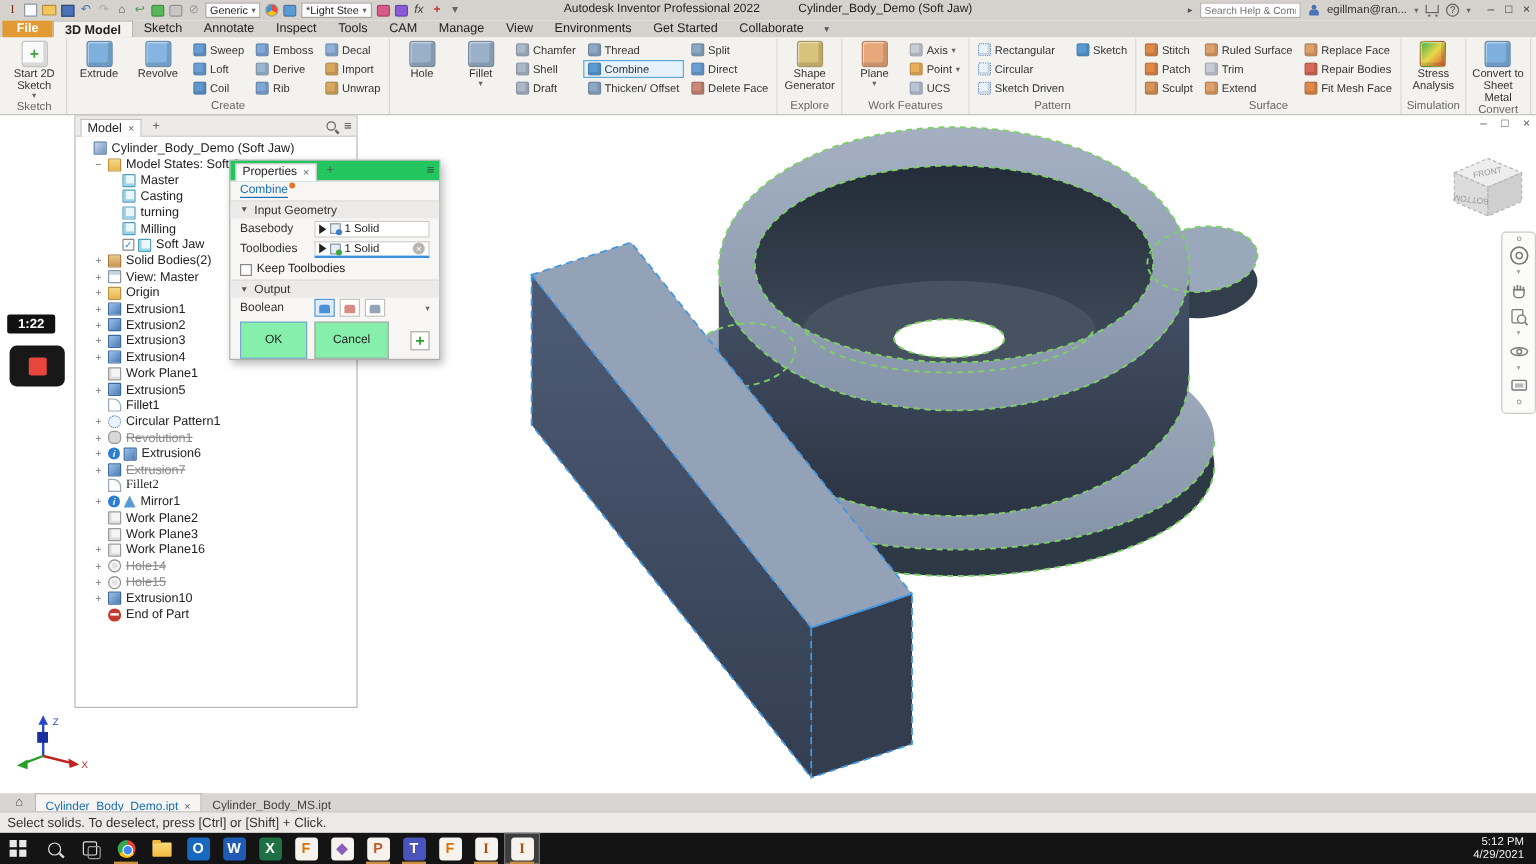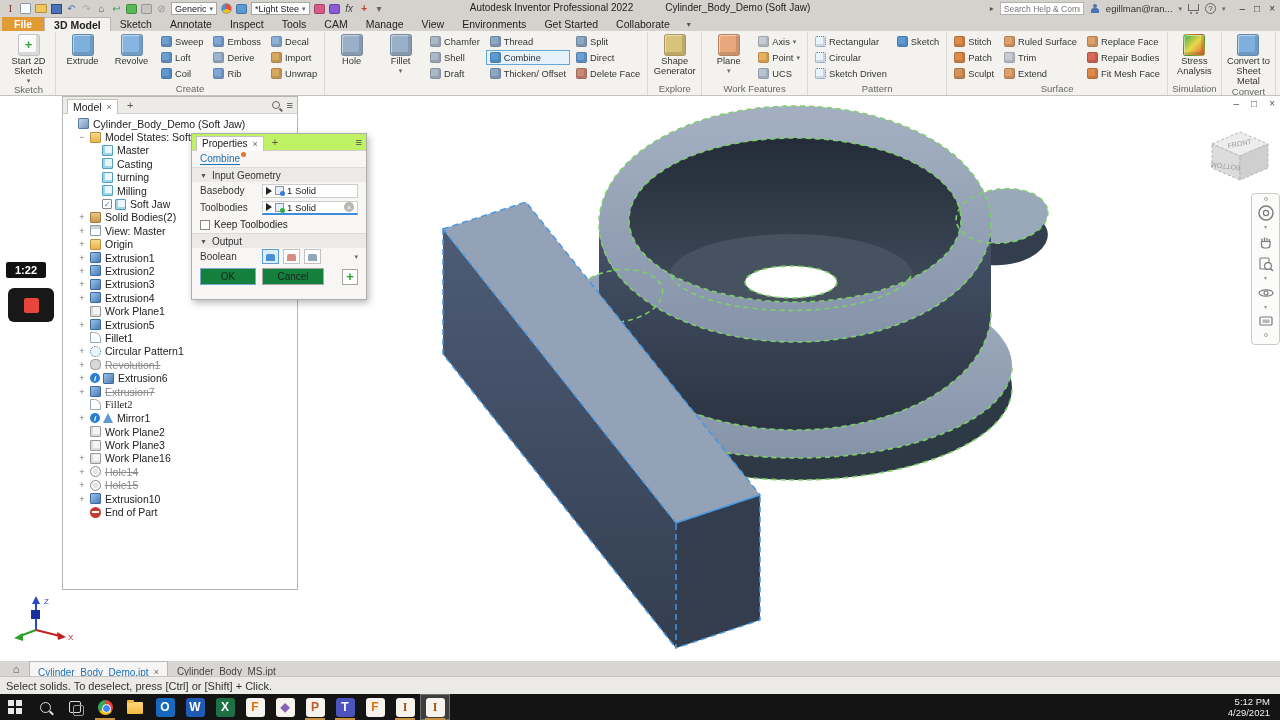--- a/index.html
+++ b/index.html
@@ -86,21 +86,21 @@
 .ti-mirror{width:0;height:0;border-left:5px solid transparent;border-right:5px solid transparent;border-bottom:10px solid #5b9bd5;border-radius:0}
 .ti-hole{background:#e3e3e3;border:1px solid #909090;border-radius:50%;box-shadow:inset 0 0 0 2px #f8f8f8}
 .ti-end{background:#c23b2e;border-radius:50%;position:relative}
 .ti-end::after{content:"";position:absolute;left:2px;top:4.5px;width:7px;height:2px;background:#fff}
 .ti-info{background:#2a7fd4;border-radius:50%;color:#fff;font-size:8px;font-weight:bold;font-style:italic;width:10px;height:10px}
 .ti-check{background:#fff;border:1px solid #888;color:#2a7fd4;font-size:8px;width:10px;height:10px}
 .tlabel{padding-left:1px}
 
 
 .props{position:absolute;left:191px;top:37px;width:176px;height:167px;background:#f7f6f4;border:1px solid #b0aeaa;box-shadow:2px 3px 7px rgba(0,0,0,.28);z-index:10;display:flex;flex-direction:column;font-size:10px}
-.pheader{height:17px;background:#bef264;display:flex;align-items:center;padding:0 4px;gap:5px;border-bottom:1px solid #d0cecb;flex:none}
+.pheader{height:17px;background:#22c55e;display:flex;align-items:center;padding:0 4px;gap:5px;border-bottom:1px solid #d0cecb;flex:none}
 .pcommand{height:16px;display:flex;align-items:flex-start;padding:2px 8px 0;gap:1px;flex:none}
 .pcmd{color:#1a6fb5;border-bottom:1px solid #1a6fb5}
 .pdot{width:5px;height:5px;border-radius:50%;background:#e2762a;margin-top:-1px}
 .psection{height:15px;background:#eceae8;color:#333;display:flex;align-items:center;gap:5px;padding:0 8px;border-top:1px solid #dedcd8;flex:none}
 .parrow{font-size:7px;color:#555}
 .prow{height:17px;display:flex;align-items:center;padding:0 8px;gap:4px;flex:none}
 .plab{width:58px;flex:none;color:#333}
 .pfield{flex:1;height:14px;background:#fff;border:1px solid #cfcdc9;display:flex;align-items:center;font-size:9.5px;gap:3px;padding:0 3px}
 .pfield.active{border-bottom:2px solid #3a8edb}
 .curs{width:0;height:0;border-top:4px solid transparent;border-bottom:4px solid transparent;border-left:6px solid #222}
@@ -108,21 +108,21 @@
 .cube::after{content:"";position:absolute;right:-2px;bottom:-2px;width:5px;height:5px;border-radius:50%}
 .cube.blue::after{background:#3a7bd5}
 .cube.green::after{background:#3aa843}
 .pclear{margin-left:auto;width:10px;height:10px;border-radius:50%;background:#b8b6b2;color:#fff;font-size:8px;display:flex;align-items:center;justify-content:center}
 .pcheckbox{width:10px;height:10px;border:1px solid #8a8885;background:#fff}
 .boolgrp{display:flex;gap:4px;align-items:center}
 .boolbtn{width:17px;height:15px;border:1px solid #c4c2be;background:#fff;display:flex;align-items:flex-end;justify-content:center;padding-bottom:2px}
 .boolbtn.sel{border-color:#5b9bd5;background:#ddedfa}
 .boolshape{width:9px;height:7px;border-radius:2px 2px 0 0}
 .pbuttons{display:flex;gap:6px;padding:3px 8px 0;align-items:center;flex:none}
-.pbtn{height:17px;border:1px solid #a9a7a3;background:#15803d;font-size:10px;display:flex;align-items:center;justify-content:center}
+.pbtn{height:31px;border:1px solid #a9a7a3;background:#86efac;font-size:10px;display:flex;align-items:center;justify-content:center}
 .pbtn.ok{width:56px;border-color:#7aa7cc}
 .pbtn.cancel{width:62px}
 .pplus{margin-left:auto;width:16px;height:16px;border:1px solid #a9a7a3;color:#2aa12a;font-weight:bold;font-size:13px;display:flex;align-items:center;justify-content:center;background:#fff}
 
 
 .viewcube{position:absolute;left:1204px;top:24px;width:74px;height:66px;z-index:4}
 .navbar{position:absolute;left:1251px;top:97px;width:29px;height:152px;background:#fbfbfa;border:1px solid #cccac6;border-radius:4px;z-index:4;display:flex;flex-direction:column;align-items:center;padding:3px 0;gap:2px}
 .navdot{width:4px;height:4px;border:1px solid #aaa;border-radius:50%}
 .navsep{font-size:6px;color:#999;line-height:.8}
 .navic{width:20px;height:20px;display:flex;align-items:center;justify-content:center}

